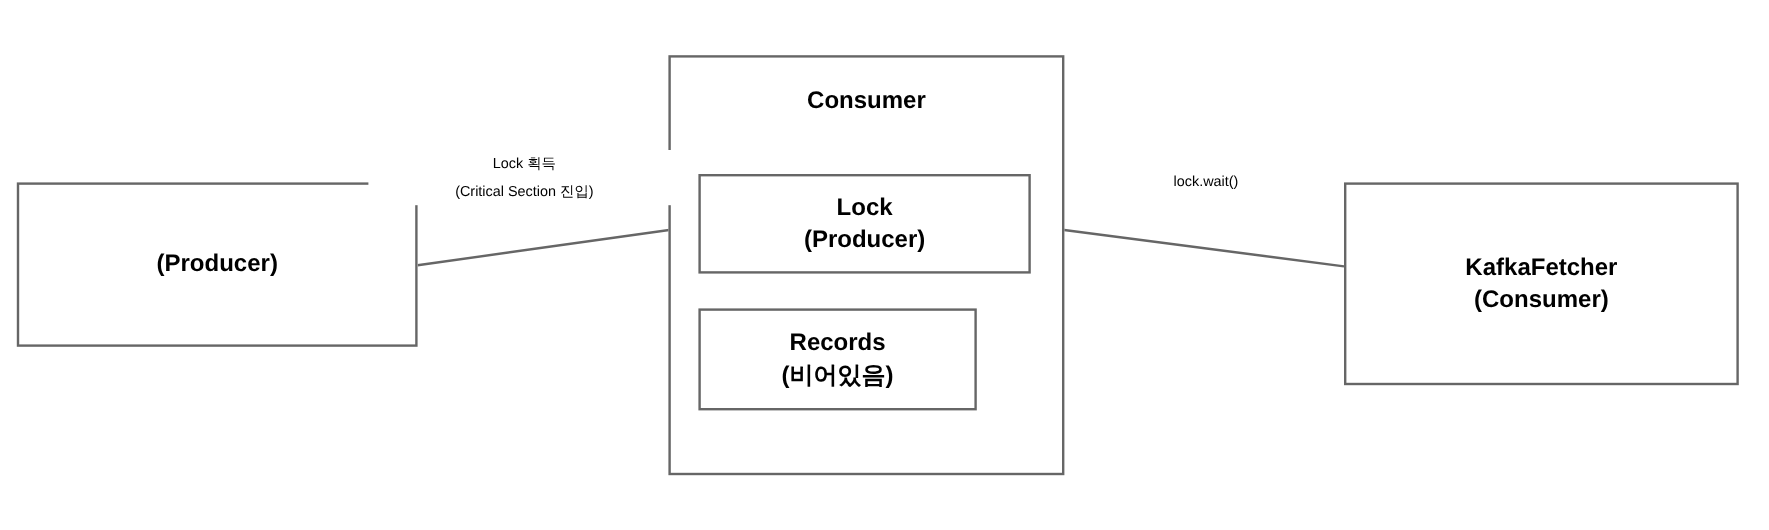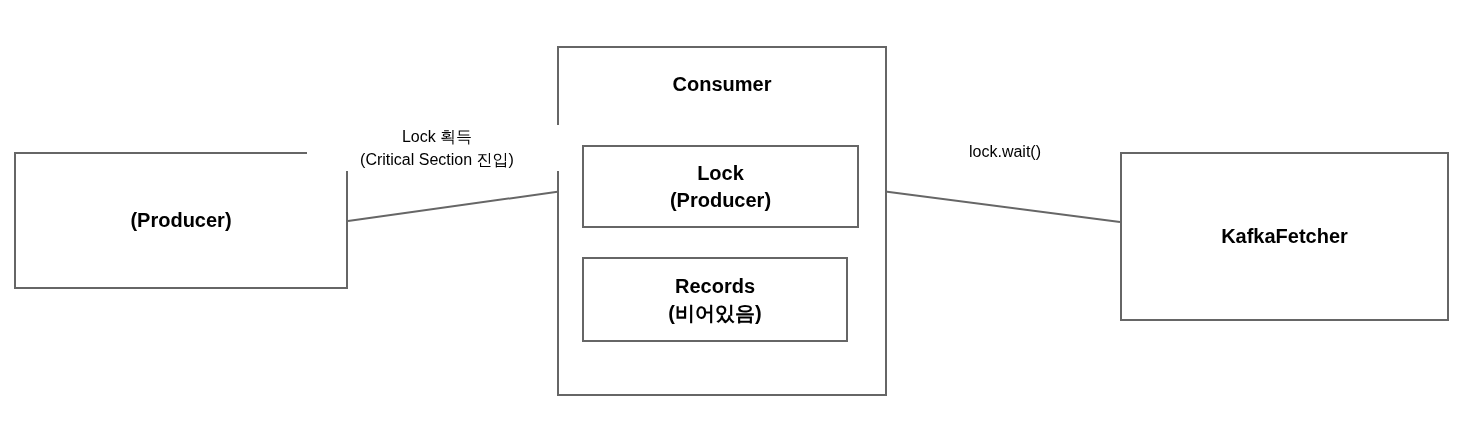--- a/index.html
+++ b/index.html
@@ -27,25 +27,25 @@
     justify-content: center;
     text-align: center;
     font-weight: bold;
     font-size: 20px;
     line-height: 27px;
   }
   #node-kafka-consumer-thread { left: 14px;   top: 152px; width: 334px; height: 137px; }
   #node-handover              { left: 557px;  top: 46px;  width: 330px; height: 350px;
                                 justify-content: flex-start; padding-top: 23px; }
   #node-lock                  { left: 582px;  top: 145px; width: 277px; height: 83px; }
-  #node-records               { left: 582px;  top: 257px; width: 266px; height: 85px; }
+  #node-records               { left: 582px;  top: 257px; width: 232px; height: 85px; }
   #node-kafka-fetcher         { left: 1120px; top: 152px; width: 329px; height: 169px; }
   .edge-label {
     position: absolute;
-    font-size: 16px;
+    font-size: 12px;
     line-height: 23px;
     text-align: center;
     font-weight: normal;
     background: #ffffff;
   }
   #label-lock-acquire { left: 307px; top: 125px; width: 260px; }
   #label-lock-wait    { left: 905px; top: 140px; width: 200px; }
   #edges-svg {
     position: absolute;
     left: 0; top: 0;
@@ -83,20 +83,21 @@
     <span>(Producer)</span>
   </div>
 
   <div class="node line-block" id="node-records">
     <span>Records</span>
     <span>(비어있음)</span>
   </div>
 
   <div class="node line-block" id="node-kafka-fetcher">
     <span>KafkaFetcher</span>
+    <span>(Consumer)</span>
   </div>
 
   <div class="edge-label line-block" id="label-lock-acquire">
     <span>Lock 획득</span>
     <span>(Critical Section 진입)</span>
   </div>
 
   <div class="edge-label" id="label-lock-wait">
     <span>lock.wait()</span>
   </div>

